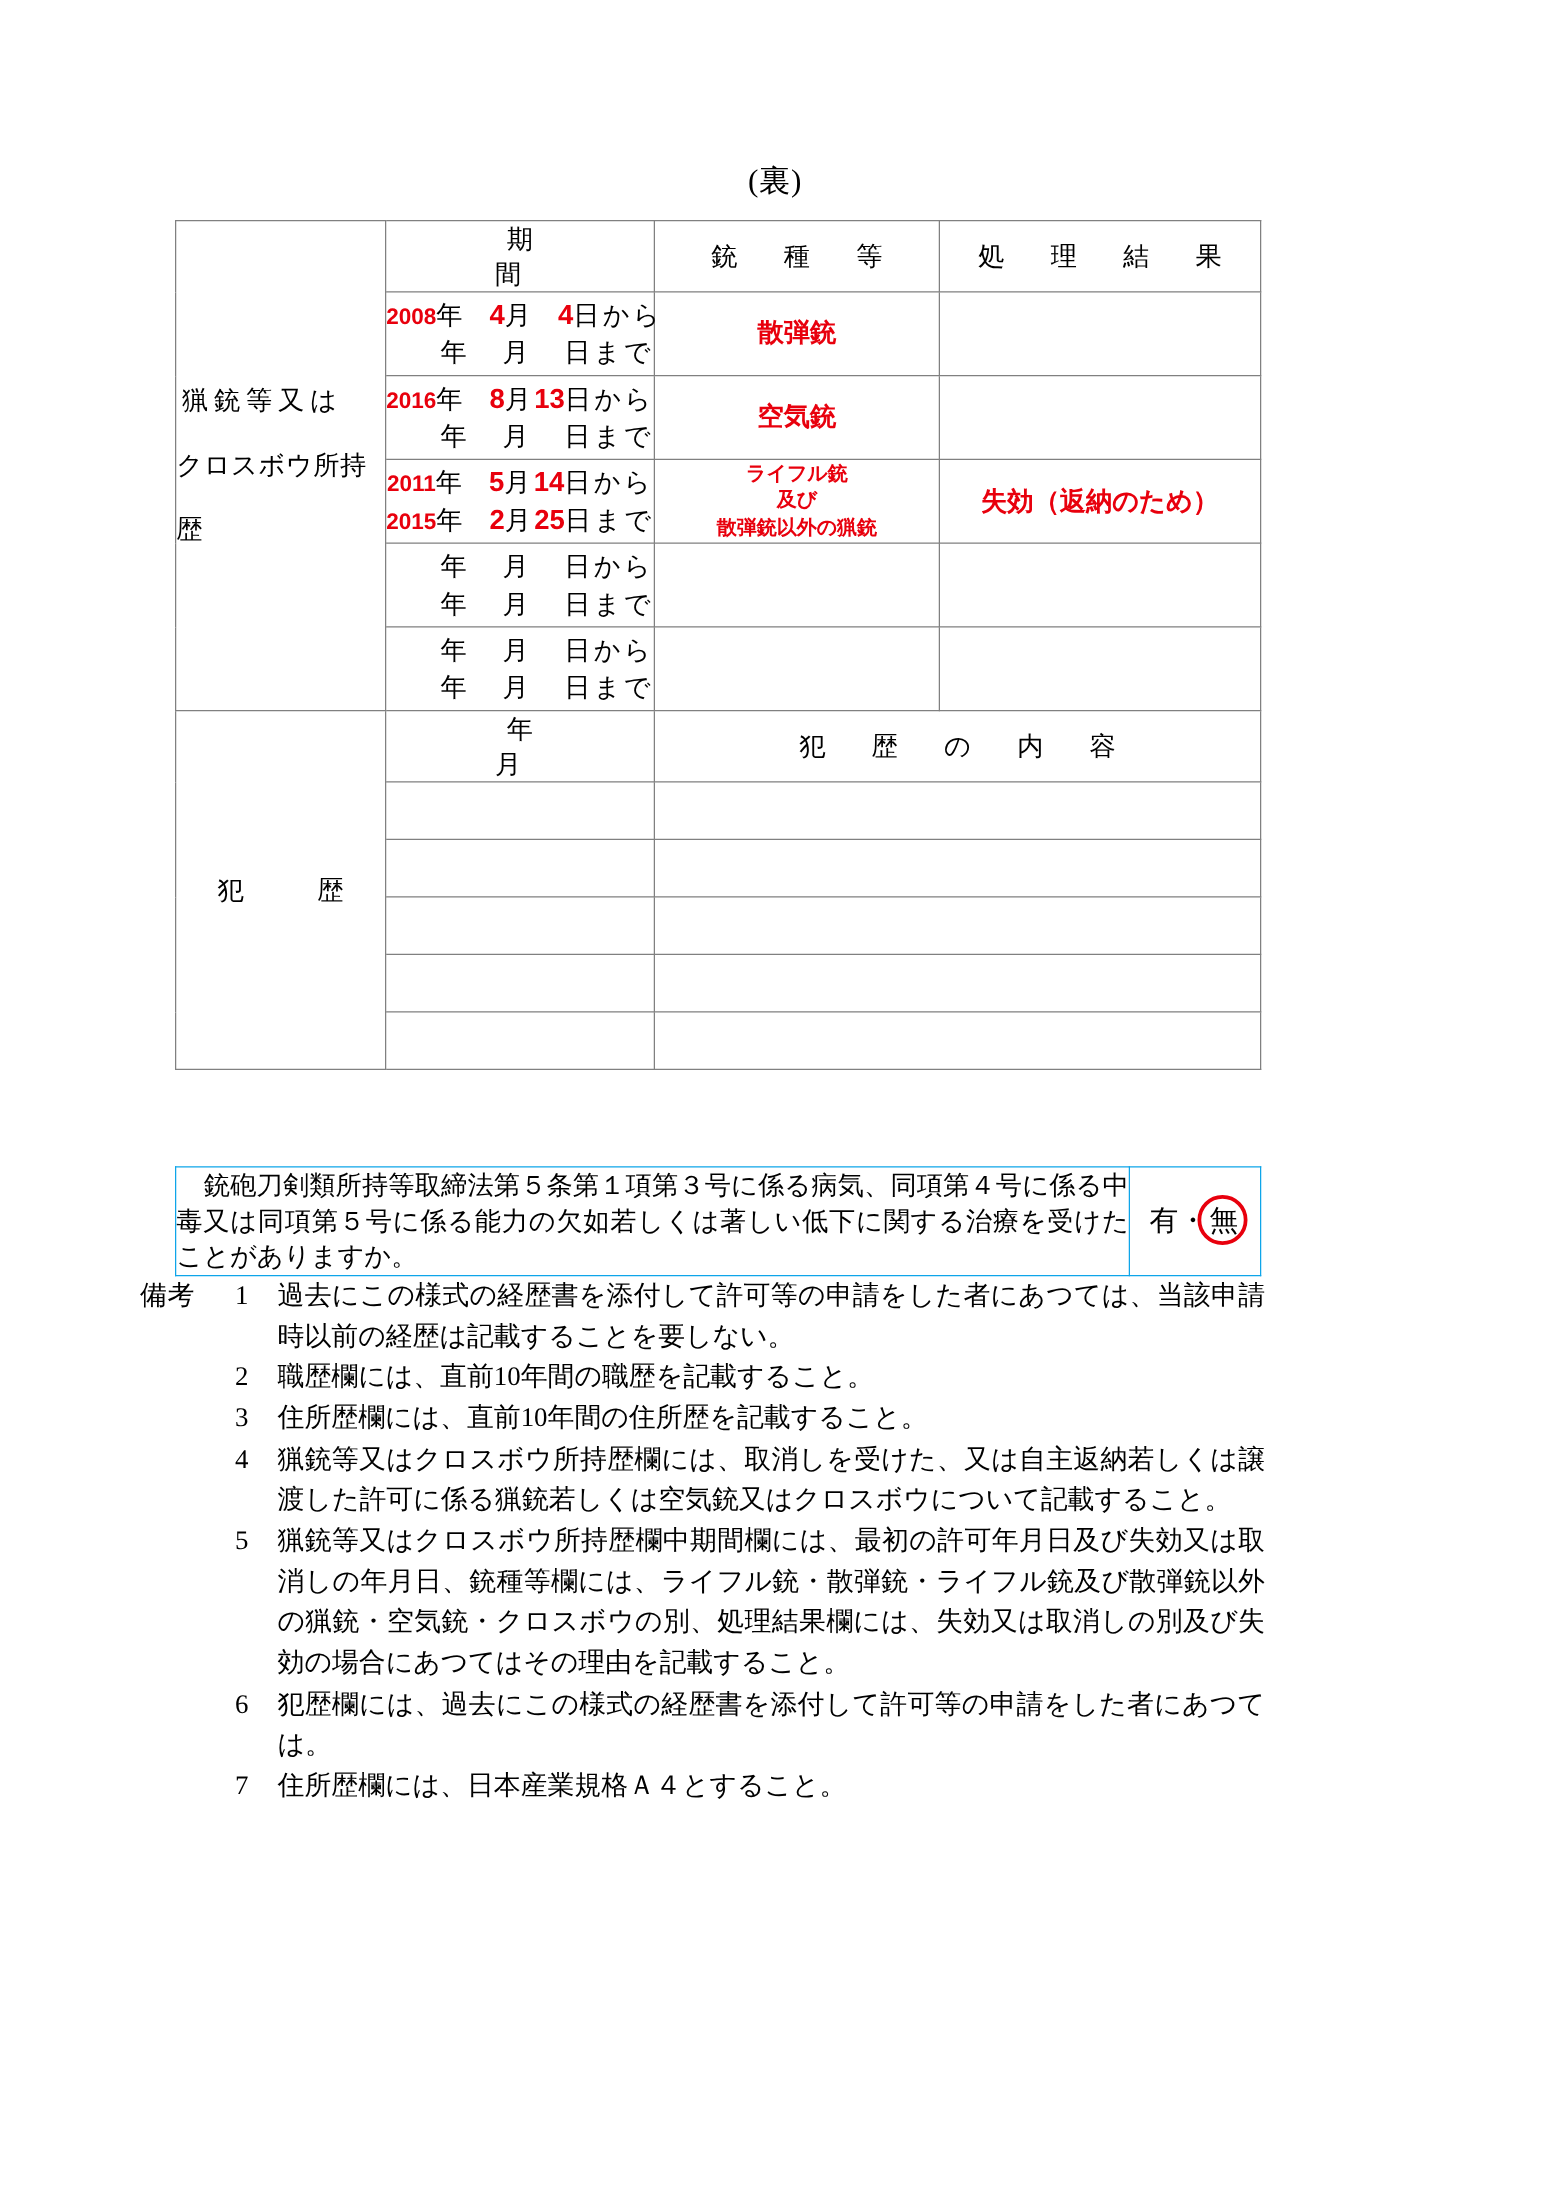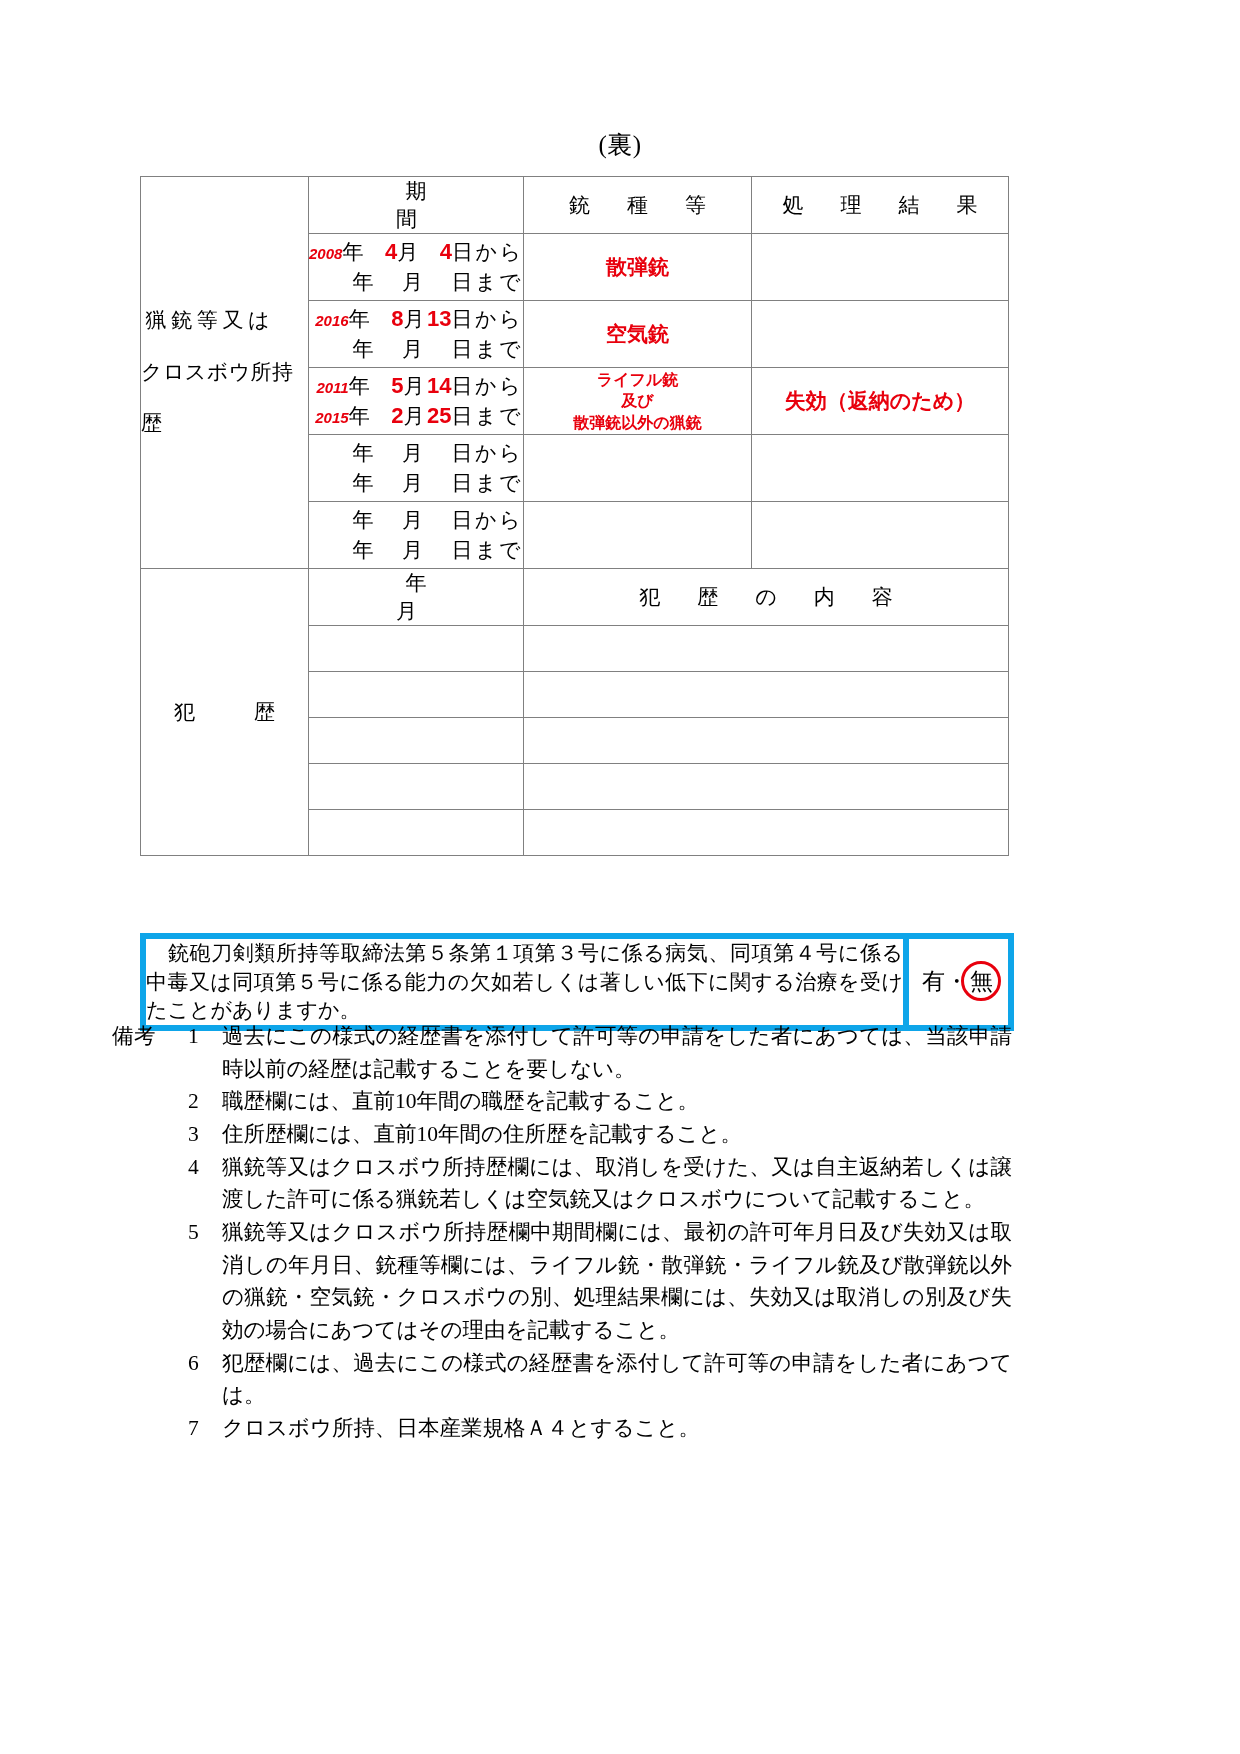--- a/index.html
+++ b/index.html
@@ -94,21 +94,21 @@
     white-space: nowrap;
     line-height: 1.36;
     font-size: 21px;
   }
   .dateline .lit { letter-spacing: 0.12em; }
   .yr, .mo, .dy {
     color: #e8000d;
     font-weight: bold;
     font-family: "Liberation Sans", sans-serif;
   }
-  .yr { font-size: 15px; font-style: italic; }
+  .yr { font-size: 18px; }
   .mo, .dy { font-size: 22px; }
   .gapbig { display:inline-block; width: 26px; }
   .gapsm  { display:inline-block; width: 19px; }
 
   
   .gun-type {
     text-align: center;
     color: #e8000d;
     font-weight: bold;
     font-family: "Liberation Sans", sans-serif;
@@ -141,21 +141,21 @@
   
   .q-table {
     position: absolute;
     top: 933px;
     left: 140px;
     width: 868px;
     border-collapse: collapse;
     table-layout: fixed;
   }
   .q-table td {
-    border: 6px solid #0ea5e9;
+    border: 1px solid #0ea5e9;
     padding: 0;
     vertical-align: middle;
   }
   col.c-q   { width: 763px; }
   col.c-ans { width: 105px; }
   .q-text {
     font-size: 21px;
     line-height: 1.36;
     padding: 9px 10px 11px 12px;
     text-align: justify;
@@ -394,18 +394,18 @@
       <li class="rem-item">
         <span class="rem-num">5</span>
         <span class="rem-body">猟銃等又はクロスボウ所持歴欄中期間欄には、最初の許可年月日及び失効又は取消しの年月日、銃種等欄には、ライフル銃・散弾銃・ライフル銃及び散弾銃以外の猟銃・空気銃・クロスボウの別、処理結果欄には、失効又は取消しの別及び失効の場合にあつてはその理由を記載すること。</span>
       </li>
       <li class="rem-item">
         <span class="rem-num">6</span>
         <span class="rem-body">犯歴欄には、過去にこの様式の経歴書を添付して許可等の申請をした者にあつては。</span>
       </li>
       <li class="rem-item">
         <span class="rem-num">7</span>
-        <span class="rem-body">クロスボウ所持、日本産業規格Ａ４とすること。</span>
+        <span class="rem-body">住所歴欄には、日本産業規格Ａ４とすること。</span>
       </li>
     </ul>
   </div>
 
 </div>
 
 </body></html>

